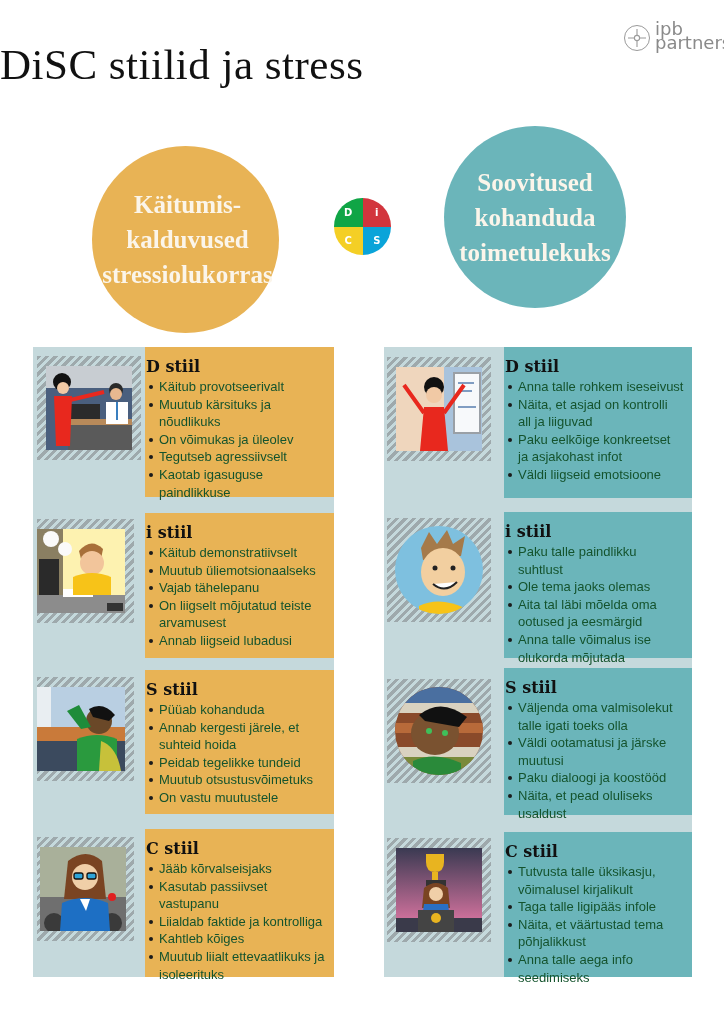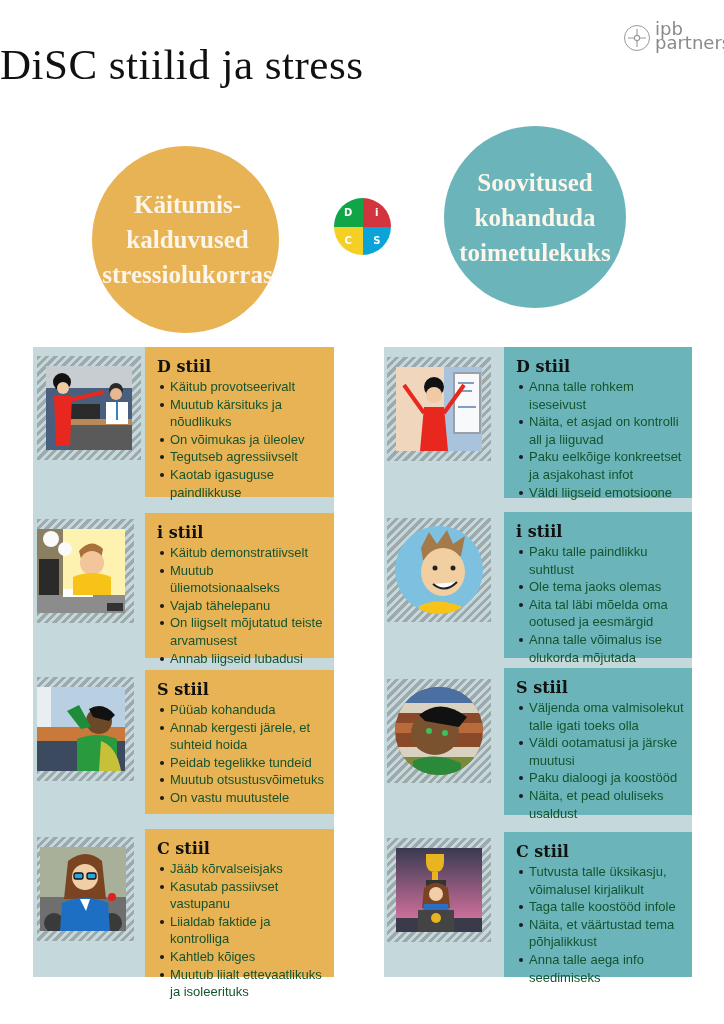--- a/index.html
+++ b/index.html
@@ -29,21 +29,21 @@
   .disc-q { position: absolute; width: 50%; height: 50%; display: flex; align-items: center; justify-content: center;
     font-family: "DejaVu Sans", sans-serif; font-size: 10px; font-weight: bold; color: #fff; }
   .q-d { left: 0; top: 0; background: #10a546; }
   .q-i { right: 0; top: 0; background: #d2353d; }
   .q-c { left: 0; bottom: 0; background: #f4cf25; }
   .q-s { right: 0; bottom: 0; background: #0aa4d9; }
 
   .panel { position: absolute; top: 347px; height: 630px; background: #c5d9dc; }
   .panel-left { left: 33px; width: 301px; }
   .panel-right { left: 384px; width: 308px; }
-  .card-box { position: absolute; padding: 9px 8px 6px 12px; }
+  .card-box { position: absolute; padding: 9px 8px 6px 1px; }
   .panel-left .card-box { background: #e8b355; }
   .panel-right .card-box { background: #6bb5ba; }
 
   .card-title { font-family: "DejaVu Serif", serif; font-weight: bold; font-size: 16px; line-height: 21px; color: #111; margin-bottom: 1px; }
   .card-list { list-style: none; }
   .card-list li { position: relative; padding-left: 13px; font-family: Liberation Sans, sans-serif; font-size: 13px; line-height: 17.6px; color: #14532d; }
   .card-list li::before { content: ""; position: absolute; left: 3px; top: 7px; width: 4px; height: 4px; border-radius: 50%; background: #1b1b1b; }
 
   .frame {
     position: absolute; width: 104px; height: 104px;
@@ -303,18 +303,18 @@
         <path d="M28 56 L52 56 L54 70 L26 70 Z" fill="#2a6fc4"></path>
         <rect x="22" y="62" width="36" height="22" fill="#444"></rect>
           <circle cx="40" cy="70" r="5" fill="#e8b420"></circle>
       </svg>
     </div>
   </div>
   <div class="card-box" style="left:120px; top:485px; width:188px; height:145px;">
     <div class="card-title">C stiil</div>
     <ul class="card-list">
       <li>Tutvusta talle üksikasju, võimalusel kirjalikult</li>
-      <li>Taga talle koostööd infole</li>
+      <li>Taga talle ligipääs infole</li>
       <li>Näita, et väärtustad tema põhjalikkust</li>
       <li>Anna talle aega info seedimiseks</li>
     </ul>
   </div>
 </div>
 
 </body></html>

